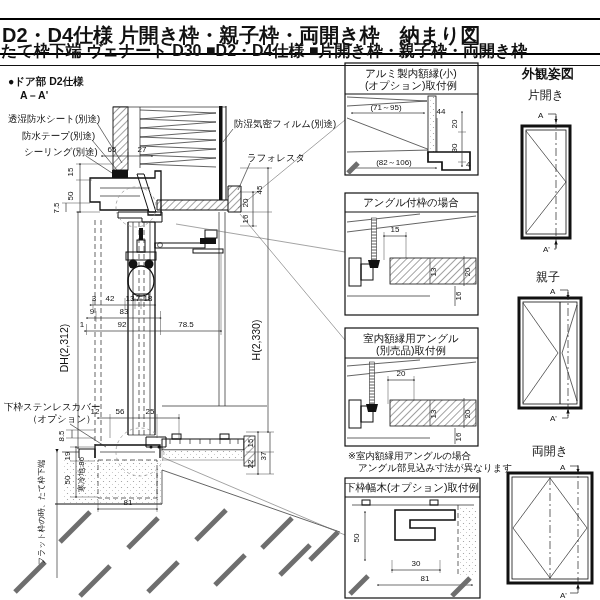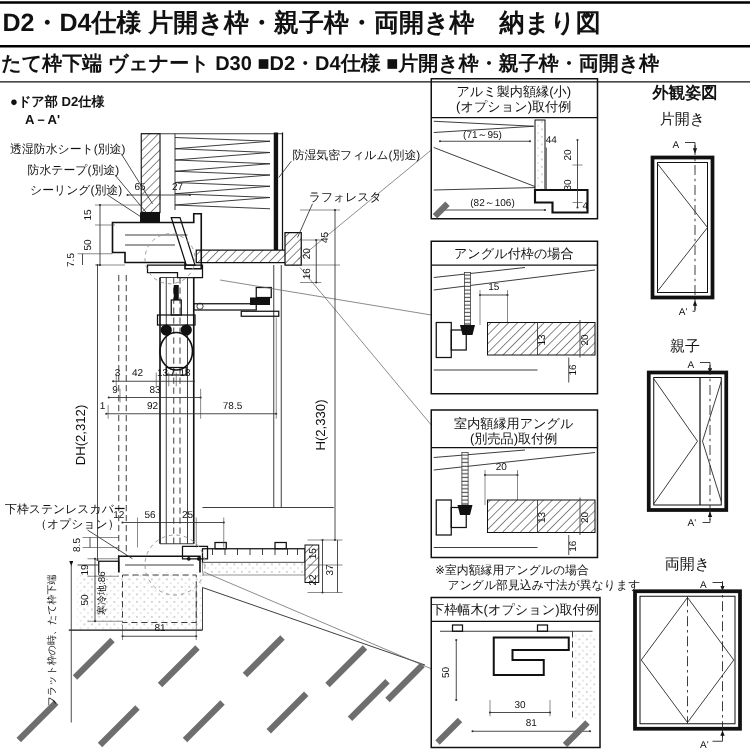--- a/index.html
+++ b/index.html
@@ -1,18 +1,18 @@
 <!DOCTYPE html>
 <html><head>
 <meta charset="utf-8">
 <style>
   html,body{margin:0;padding:0;background:#fff;}
   body{width:600px;height:600px;position:relative;overflow:hidden;
        font-family:"Liberation Sans","DejaVu Sans",sans-serif;color:#111;}
-  .titlebar{position:absolute;top:1px;left:0;right:0;
+  .titlebar{position:absolute;top:18px;left:0;right:0;
     border-top:2.5px solid #000;border-bottom:2.5px solid #000;
     font-size:20px;font-weight:bold;padding:2px 2px 4px 2px;white-space:nowrap;}
   .subtitle{position:absolute;top:41px;left:0;right:0;
     font-size:16px;font-weight:bold;padding:0 1px 3px 1px;
     border-bottom:1.5px solid #111;white-space:nowrap;}
   svg{position:absolute;top:0;left:0;}
   svg text{font-family:"Liberation Sans","DejaVu Sans",sans-serif;fill:#111;}
   .d{font-size:8px;}
   .dm{font-size:8px;text-anchor:middle;}
   .lb{font-size:9.5px;}

